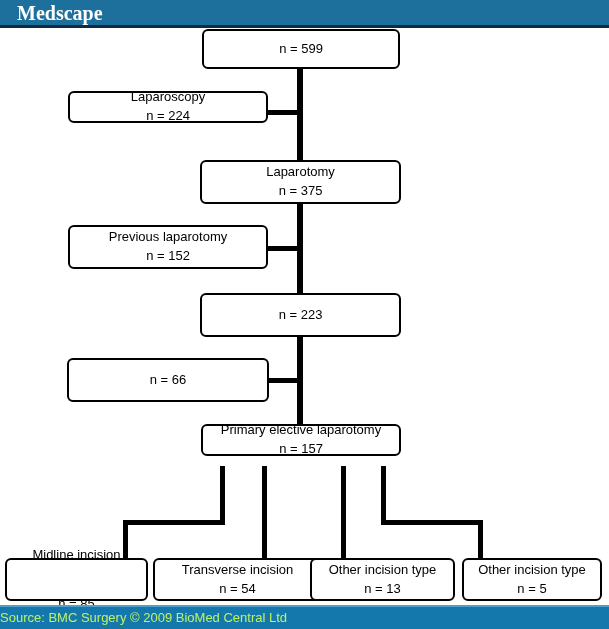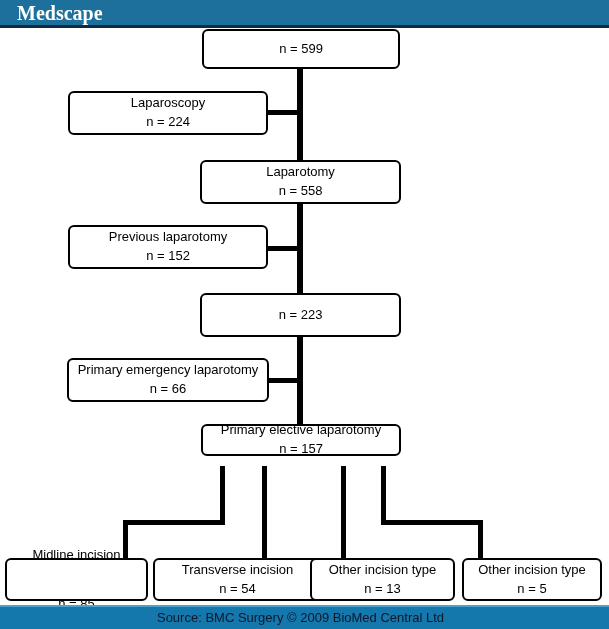--- a/index.html
+++ b/index.html
@@ -46,24 +46,24 @@
     background: var(--header-underline);
     z-index: 5;
   }
   
   .bottombar {
     position: absolute;
     left: 0; right: 0; bottom: 0;
     height: 24px;
     background: var(--footer-bar);
     border-top: 2px solid var(--footer-highlight);
-    color: #0f172a;
+    color: #bef264;
     font-size: 13px;
     line-height: 21px;
-    text-align: center;
+    text-align: left;
     padding-right: 8px;
     z-index: 5;
     margin-top: 44px;
   }
   
   .node {
     position: absolute;
     background: #ffffff;
     border: 2px solid var(--box-border);
     border-radius: 6px;
@@ -109,41 +109,40 @@
 
   <div class="line" style="left:381px; top:466px; width:5px;   height:59px;"></div>
   <div class="line" style="left:381px; top:520px; width:102px; height:5px;"></div>
   <div class="line" style="left:478px; top:520px; width:5px;   height:40px;"></div>
 
   <div class="node" style="left:202px; top:29px; width:198px; height:40px;">
 
     <div class="node-count">n = 599</div>
   </div>
 
-  <div class="node" style="left:68px; top:91px; width:200px; height:44px;text-align:center;">
+  <div class="node" style="left:68px; top:91px; width:200px; height:32px;text-align:center;">
     <div class="node-label">Laparoscopy</div>
     <div class="node-count">n = 224</div>
   </div>
 
   <div class="node" style="left:200px; top:160px; width:201px; height:44px;">
     <div class="node-label">Laparotomy</div>
-    <div class="node-count">n = 558</div>
+    <div class="node-count">n = 375</div>
   </div>
 
   <div class="node" style="left:68px; top:225px; width:200px; height:44px;">
     <div class="node-label">Previous laparotomy</div>
     <div class="node-count">n = 152</div>
   </div>
 
   <div class="node" style="left:200px; top:293px; width:201px; height:44px;">
     <div class="node-count">n = 223</div>
   </div>
 
   <div class="node" style="left:67px; top:358px; width:202px; height:44px;">
-    <div class="node-label">Primary emergency laparotomy</div>
     <div class="node-count">n = 66</div>
   </div>
 
   <div class="node" style="left:201px; top:424px; width:200px; height:32px;">
     <div class="node-label">Primary elective laparotomy</div>
     <div class="node-count">n = 157</div>
   </div>
 
   <div class="node" style="left:5px; top:558px; width:143px; height:43px;gap:30px;">
     <div class="node-label">Midline incision</div>

